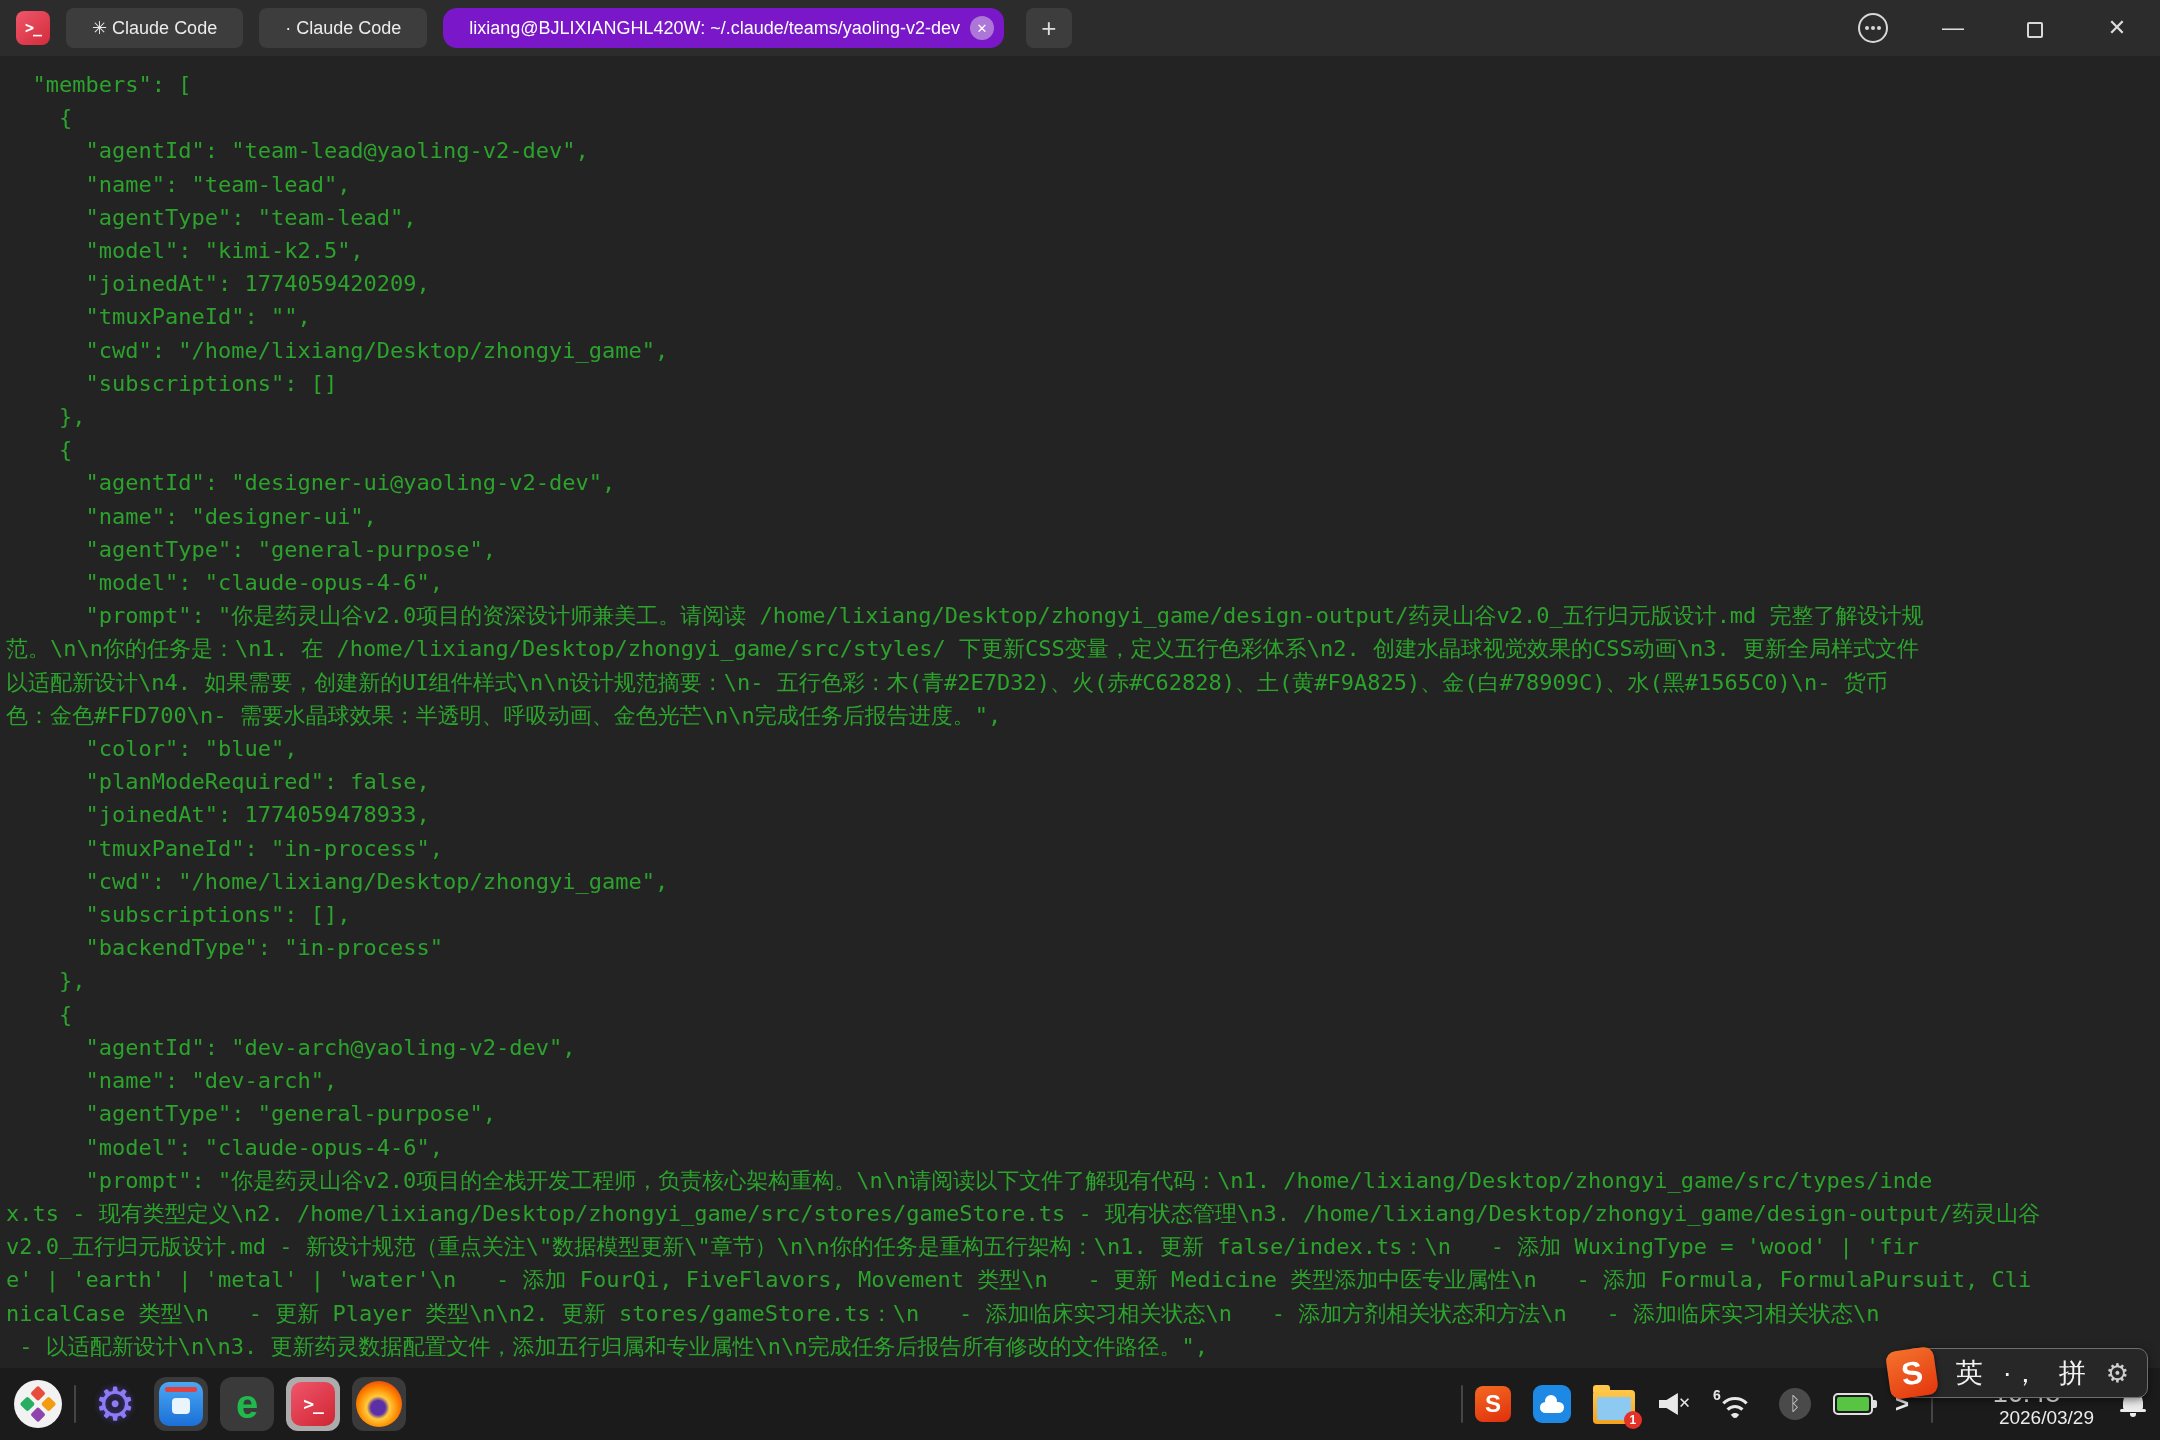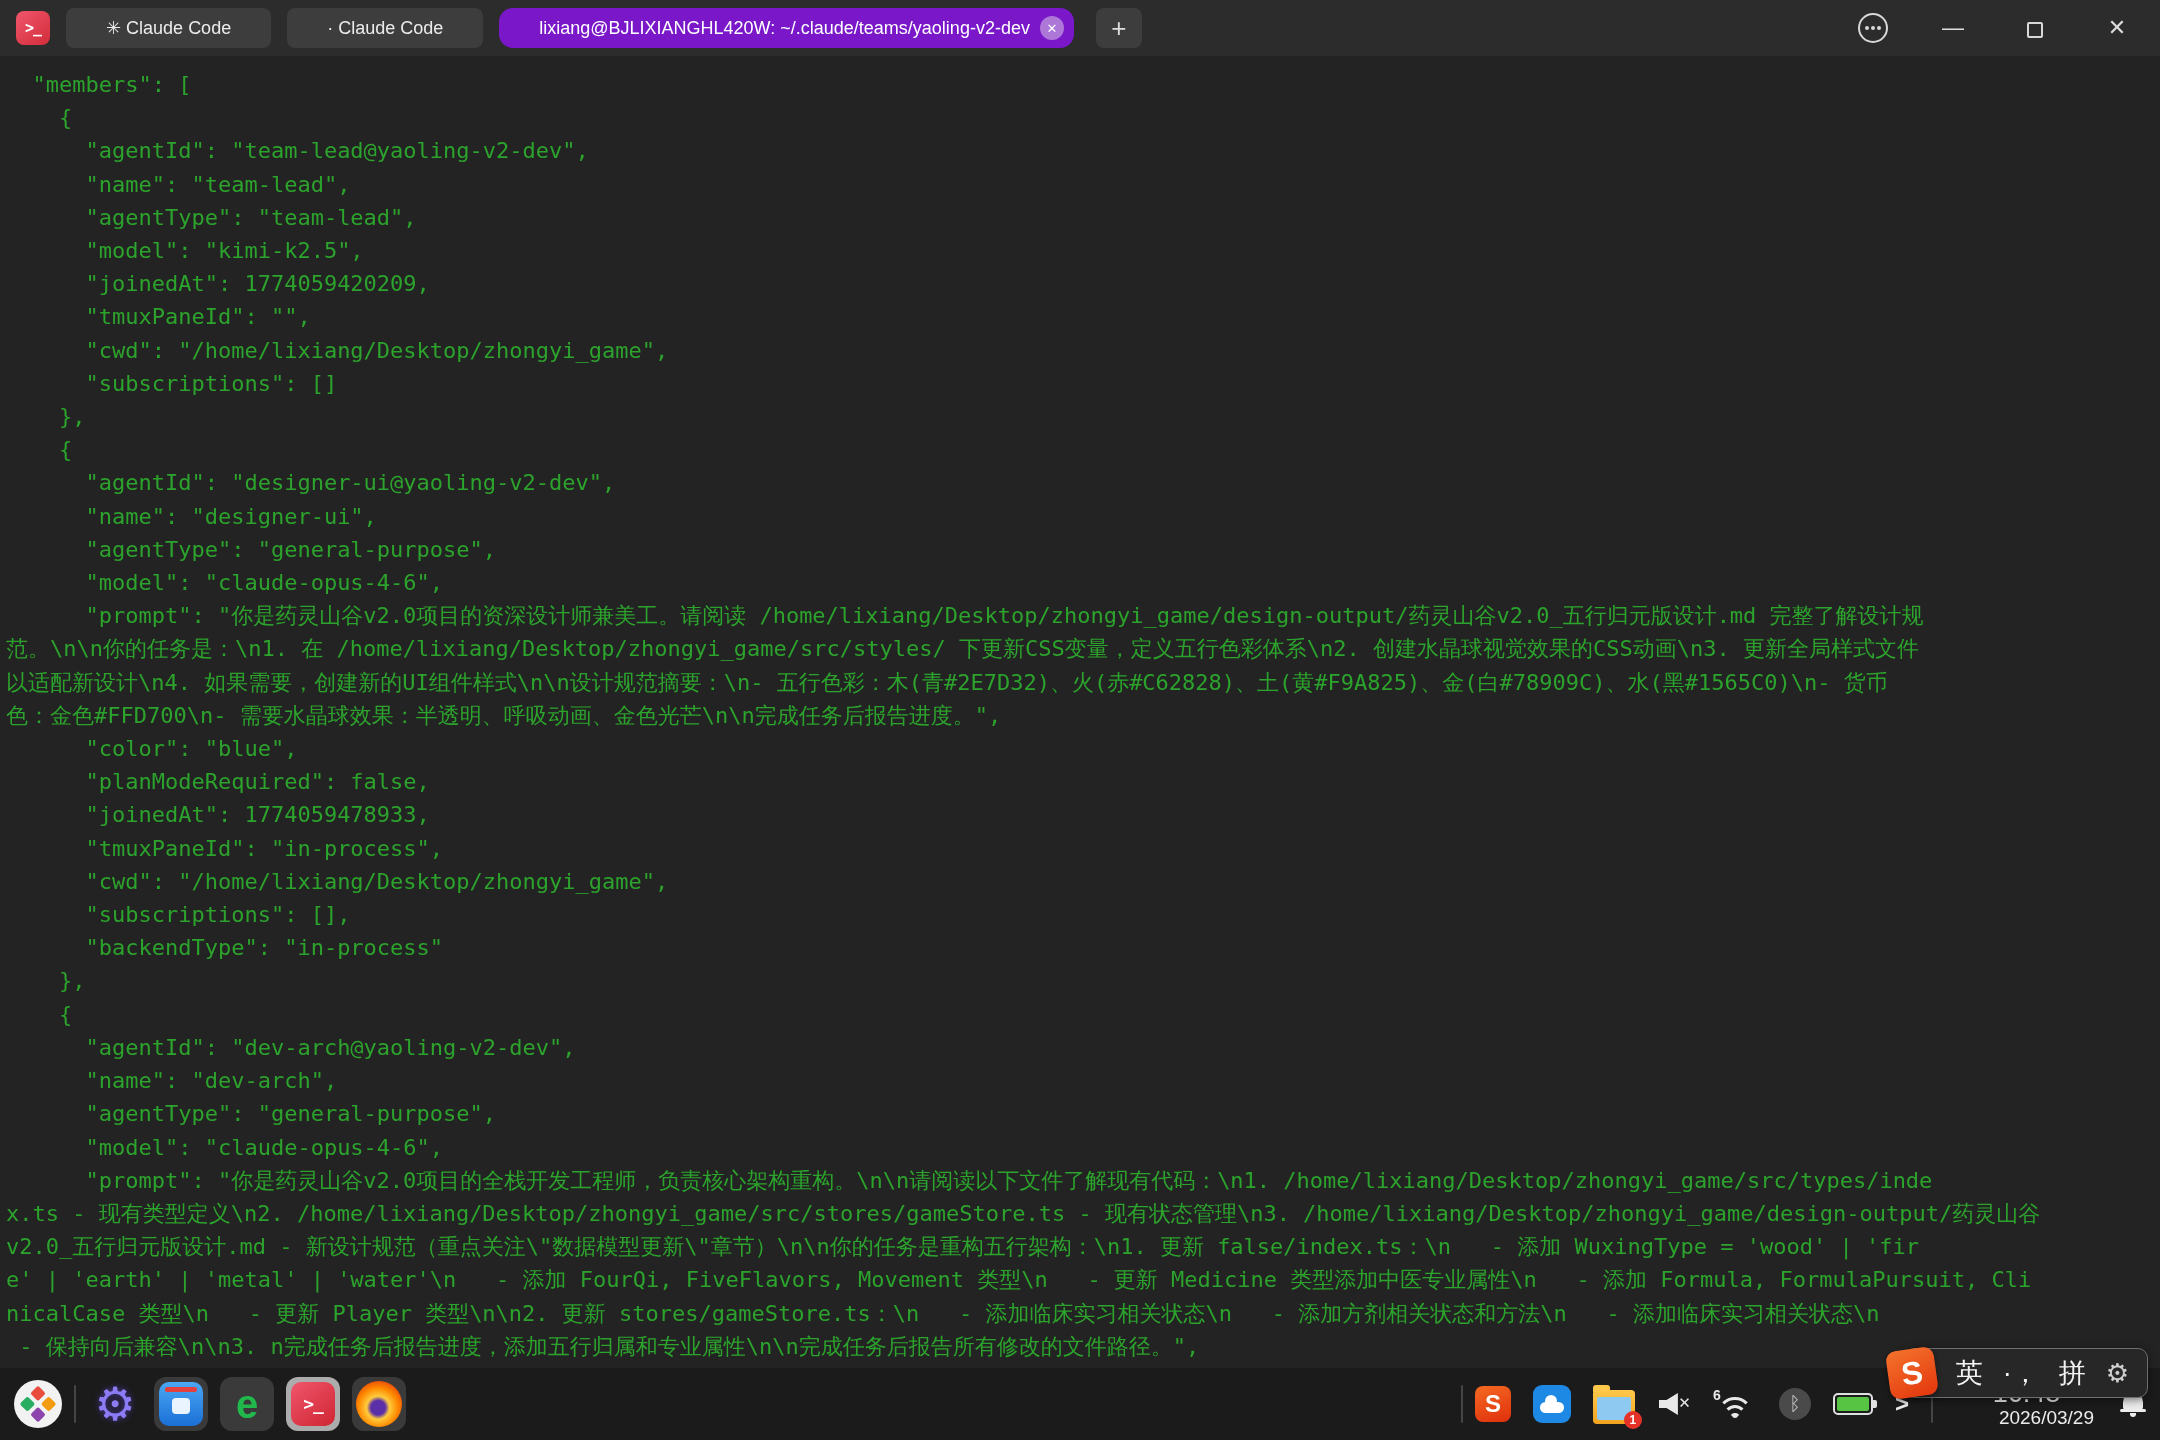--- a/index.html
+++ b/index.html
@@ -5,21 +5,21 @@
   * { margin:0; padding:0; box-sizing:border-box; }
   html,body { width:2160px; height:1440px; overflow:hidden; background:#232323; font-family:"Liberation Sans", sans-serif; }
 
   
   .titlebar { position:absolute; top:0; left:0; right:0; height:56px; background:#2C2C2C; display:flex; align-items:center; }
   .app-icon { width:34px; height:34px; margin-left:16px; border-radius:8px;
               background:linear-gradient(140deg,#F0566B 0%,#D22C3A 100%);
               display:flex; align-items:center; justify-content:center;
               color:#fff; font:bold 15px/1 "DejaVu Sans Mono",monospace; letter-spacing:-1px; }
   .tab { height:40px; border-radius:8px; background:#3D3D3D; color:#ECECEC;
-         display:flex; align-items:center; padding:0 40px; margin-left:16px;
+         display:flex; align-items:center; padding:0 26px; margin-left:16px;
          font-size:18px; white-space:nowrap; }
   .tab.active { background:#7A18C9; color:#FFFFFF; padding-right:10px;border-radius:14px; }
   .tab-close { width:24px; height:24px; margin-left:10px; border-radius:50%;
                background:rgba(235,235,235,0.45); color:#fff; font-size:13px;
                display:flex; align-items:center; justify-content:center; }
   .newtab { width:46px; height:40px; border-radius:8px; background:#3D3D3D; margin-left:22px;
             color:#DDD; font-size:26px; font-weight:300; display:flex; align-items:center; justify-content:center; }
   .win-controls { margin-left:auto; display:flex; align-items:center; gap:48px; margin-right:26px; color:#DDD; }
   .wc { width:34px; height:34px; display:flex; align-items:center; justify-content:center; font-size:20px; }
   .wc-menu { width:30px; height:30px; border:2px solid #D8D8D8; border-radius:50%; display:flex; align-items:center; justify-content:center; gap:2px; }
@@ -180,21 +180,21 @@
     <div class="tline">    {</div>
     <div class="tline">      "agentId": "dev-arch@yaoling-v2-dev",</div>
     <div class="tline">      "name": "dev-arch",</div>
     <div class="tline">      "agentType": "general-purpose",</div>
     <div class="tline">      "model": "claude-opus-4-6",</div>
     <div class="tline">      "prompt": "你是药灵山谷v2.0项目的全栈开发工程师，负责核心架构重构。\n\n请阅读以下文件了解现有代码：\n1. /home/lixiang/Desktop/zhongyi_game/src/types/inde</div>
     <div class="tline">x.ts - 现有类型定义\n2. /home/lixiang/Desktop/zhongyi_game/src/stores/gameStore.ts - 现有状态管理\n3. /home/lixiang/Desktop/zhongyi_game/design-output/药灵山谷</div>
     <div class="tline">v2.0_五行归元版设计.md - 新设计规范（重点关注\"数据模型更新\"章节）\n\n你的任务是重构五行架构：\n1. 更新 false/index.ts：\n   - 添加 WuxingType = 'wood' | 'fir</div>
     <div class="tline">e' | 'earth' | 'metal' | 'water'\n   - 添加 FourQi, FiveFlavors, Movement 类型\n   - 更新 Medicine 类型添加中医专业属性\n   - 添加 Formula, FormulaPursuit, Cli</div>
     <div class="tline">nicalCase 类型\n   - 更新 Player 类型\n\n2. 更新 stores/gameStore.ts：\n   - 添加临床实习相关状态\n   - 添加方剂相关状态和方法\n   - 添加临床实习相关状态\n</div>
-    <div class="tline"> - 保持向后兼容\n\n3. n完成任务后报告进度，添加五行归属和专业属性\n\n完成任务后报告所有修改的文件路径。",</div>
+    <div class="tline"> - 以适配新设计\n\n3. 更新药灵数据配置文件，添加五行归属和专业属性\n\n完成任务后报告所有修改的文件路径。",</div>
   </div>
 
 <div class="ime">
   <div class="ime-logo">S</div>
   <span class="itm">英</span>
   <span class="itm">·，</span>
   <span class="itm">拼</span>
   <span class="gear">⚙</span>
 </div>
 

